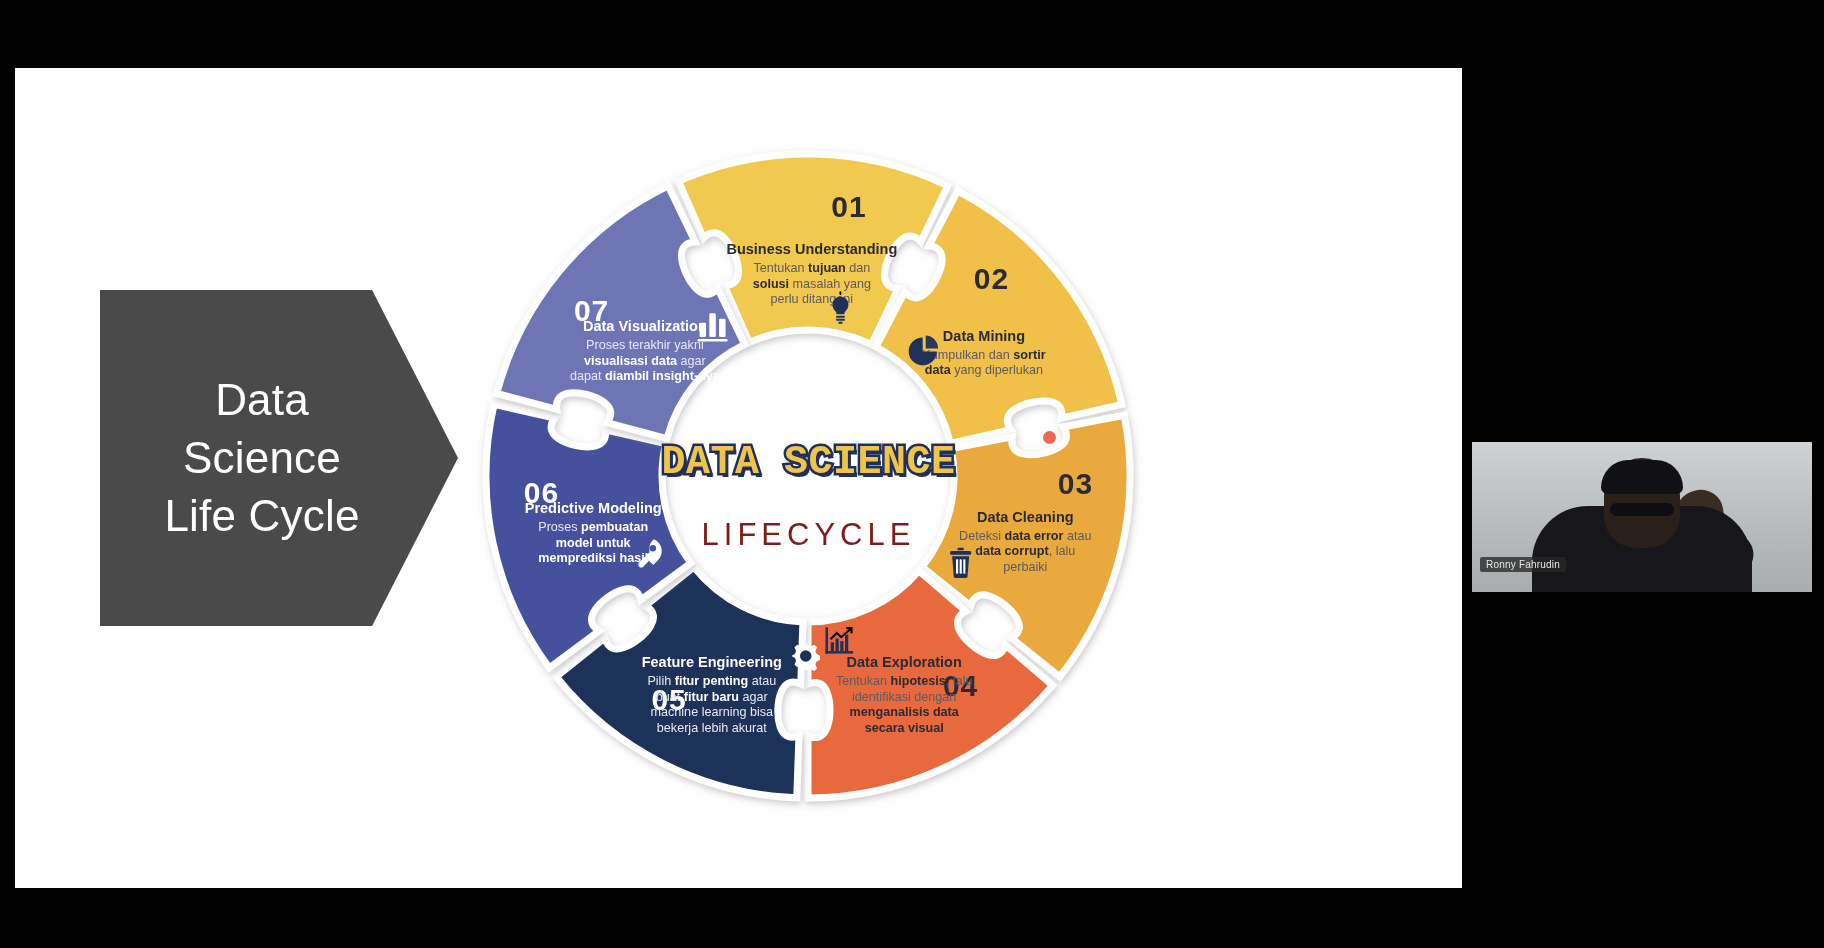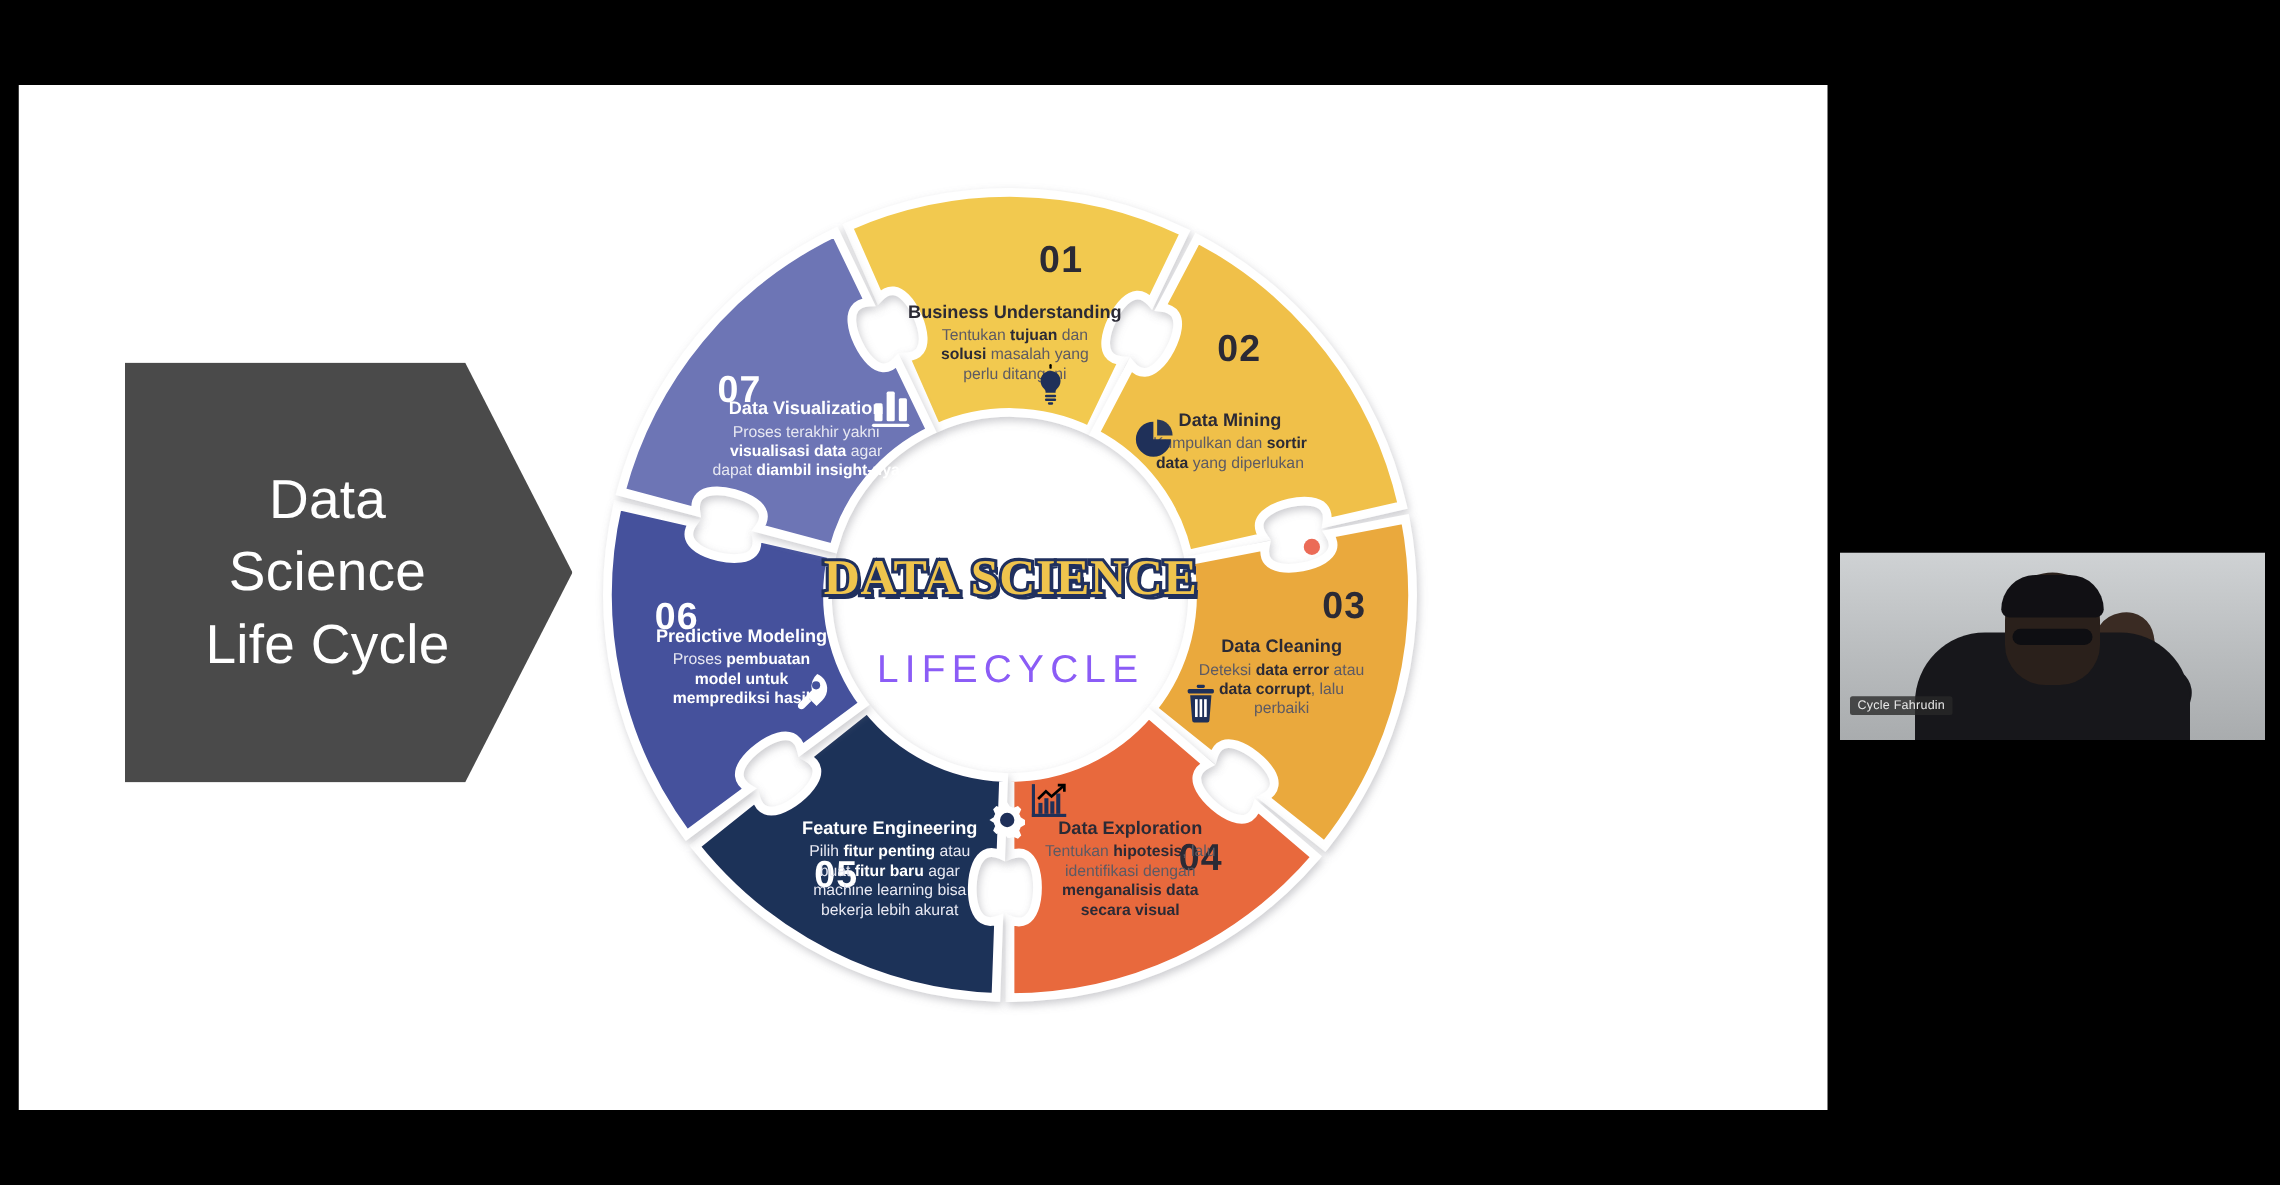--- a/index.html
+++ b/index.html
@@ -40,21 +40,21 @@
 
   
   #center-logo {
     position:absolute; left:50%; top:50%; transform:translate(-50%,-50%);
     text-align:center; width:330px; pointer-events:none;
   }
   #logo-main {
     font-size:40px; font-weight:800; letter-spacing:.5px;
     color:#efc44d; -webkit-text-stroke:5px #20305e; paint-order:stroke fill;
     text-shadow:3px 4px 0 #20305e;
-    font-family:Liberation Serif, serif;
+    font-family:Liberation Mono, monospace;
     margin-top:40px;
   }
   #logo-sub {
     margin-top:6px; font-size:31px; letter-spacing:5px; color:#1d2a50;
     font-weight:400; font-family:"Liberation Sans", sans-serif;
   }
 
   
   #cursor {
     position:absolute; left:1028px; top:363px; width:13px; height:13px;
@@ -198,31 +198,31 @@
               <rect x="1.6" y="9.5" width="5.2" height="11.5" rx="1"></rect>
               <rect x="9.4" y="2" width="5.2" height="19" rx="1"></rect>
               <rect x="17.2" y="6.3" width="5.2" height="14.7" rx="1"></rect>
               <rect x="0" y="22.6" width="24" height="2" rx="1"></rect>
             </g>
           </g>
       </svg>
 
       <div id="center-logo">
         <div id="logo-main" style="color: rgb(239, 196, 77);">DATA SCIENCE</div>
-        <div id="logo-sub" style="color: #8b5cf6; margin-top: 32px;">LIFECYCLE</div>
+        <div id="logo-sub" style="color: #7f1d1d; margin-top: 32px;">LIFECYCLE</div>
       </div>
     </div>
 
     <div id="cursor" style="background: rgb(232, 81, 58);"></div>
   </div>
 
   <div id="video-tile">
     <div id="vid-bg"></div>
     <div id="vid-arm"></div>
     <div id="vid-hand"></div>
     <div id="vid-body"></div>
     <div id="vid-head"></div>
     <div id="vid-hair"></div>
     <div id="vid-glasses"></div>
-    <div id="vid-name">Cycle Fahrudin</div>
+    <div id="vid-name">Ronny Fahrudin</div>
   </div>
 
 </div>
 
 </body></html>

